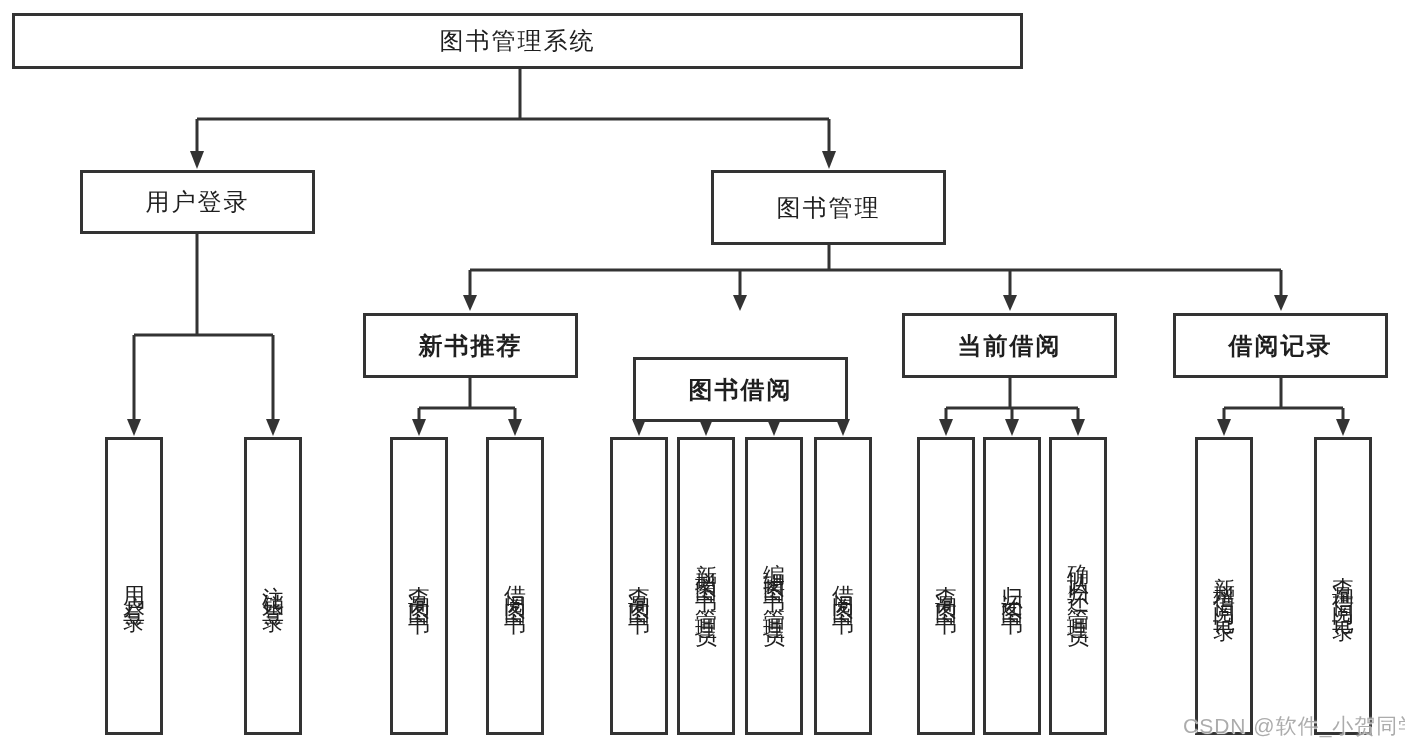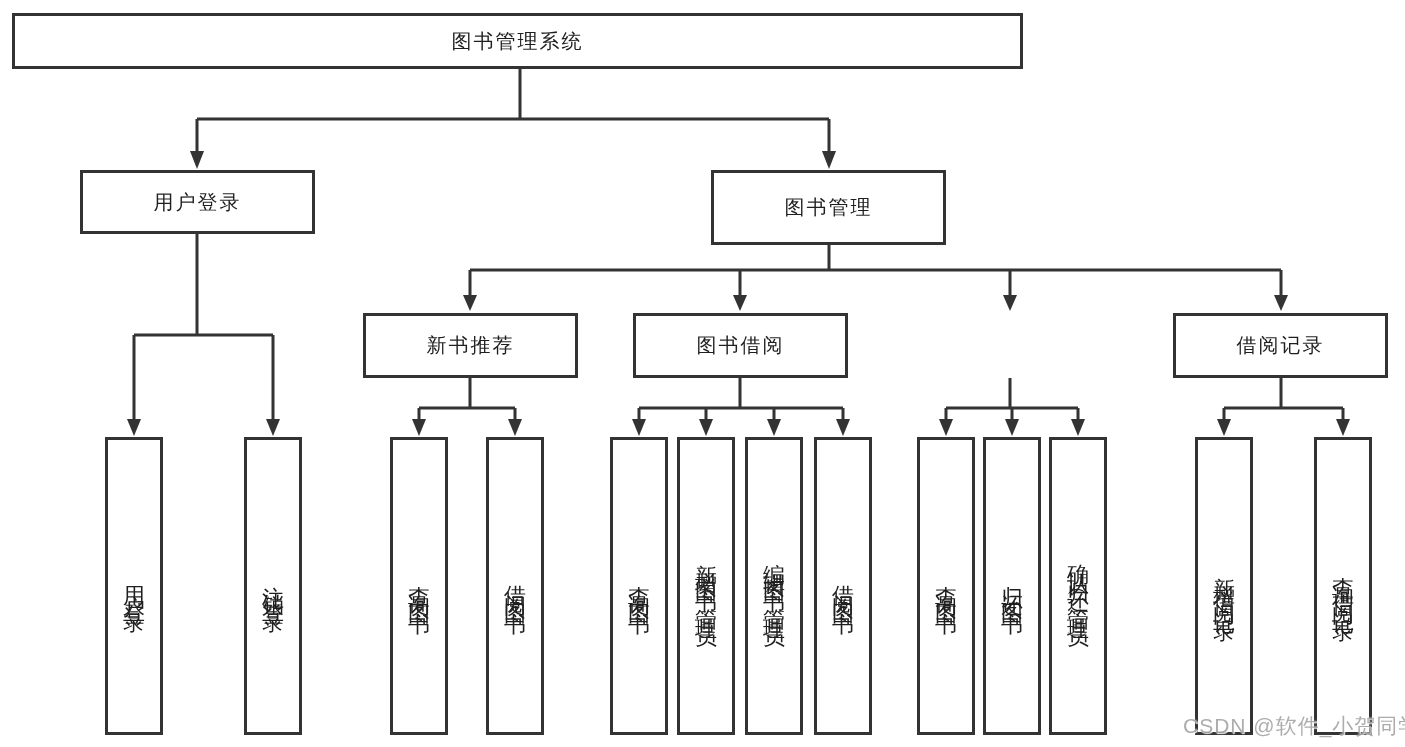--- a/index.html
+++ b/index.html
@@ -7,28 +7,28 @@
     position:relative;width:1405px;height:747px;background:#ffffff;
     font-family:"Liberation Sans","DejaVu Sans",sans-serif;overflow:hidden;
   }
   .connectors{position:absolute;left:0;top:0;width:1405px;height:747px;}
   .connectors path{stroke:#333333;stroke-width:3;fill:none;}
   .connectors polygon{fill:#333333;stroke:none;}
   .box{
     position:absolute;box-sizing:border-box;background:#ffffff;
     border:3px solid #333333;color:#1f1f1f;
     display:flex;align-items:center;justify-content:center;
-    font-size:20px;letter-spacing:2px;text-align:center;
+    font-size:24px;letter-spacing:2px;text-align:center;
   }
   .root{left:12px;top:13px;width:1011px;height:56px;}
   .lvl2-0{left:80px;top:170px;width:235px;height:64px;}
   .lvl2-1{left:711px;top:170px;width:235px;height:75px;}
-  .lvl3{top:313px;width:215px;height:65px;}
+  .lvl3{top:313px;width:215px;height:65px;font-weight:bold;}
   .lvl3-0{left:363px;}
-  .lvl3-1{left:633px;}
+  .lvl3-1{left:633px;margin-top:44px;}
   .lvl3-2{left:902px;}
   .lvl3-3{left:1173px;}
   .leaf{
     top:437px;width:58px;height:298px;
     writing-mode:vertical-rl;text-orientation:mixed;
     letter-spacing:9px;line-height:1;font-size:22px;
   }
   .leaf-0{left:105px;}  .leaf-1{left:244px;}
   .leaf-2{left:390px;}  .leaf-3{left:486px;}
   .leaf-4{left:610px;}  .leaf-5{left:677px;}
@@ -98,20 +98,21 @@
     </g>
   </svg>
 
   <div class="box root">图书管理系统</div>
 
   <div class="box lvl2-0">用户登录</div>
   <div class="box lvl2-1">图书管理</div>
 
   <div class="box lvl3 lvl3-0">新书推荐</div>
   <div class="box lvl3 lvl3-1">图书借阅</div>
+  <div class="box lvl3 lvl3-2">当前借阅</div>
   <div class="box lvl3 lvl3-3">借阅记录</div>
 
   <div class="box leaf leaf-0">用户登录</div>
   <div class="box leaf leaf-1">注销登录</div>
 
   <div class="box leaf leaf-2">查询图书</div>
   <div class="box leaf leaf-3">借阅图书</div>
 
   <div class="box leaf leaf-4">查询图书</div>
   <div class="box leaf leaf-5">新增图书（管理员）</div>

